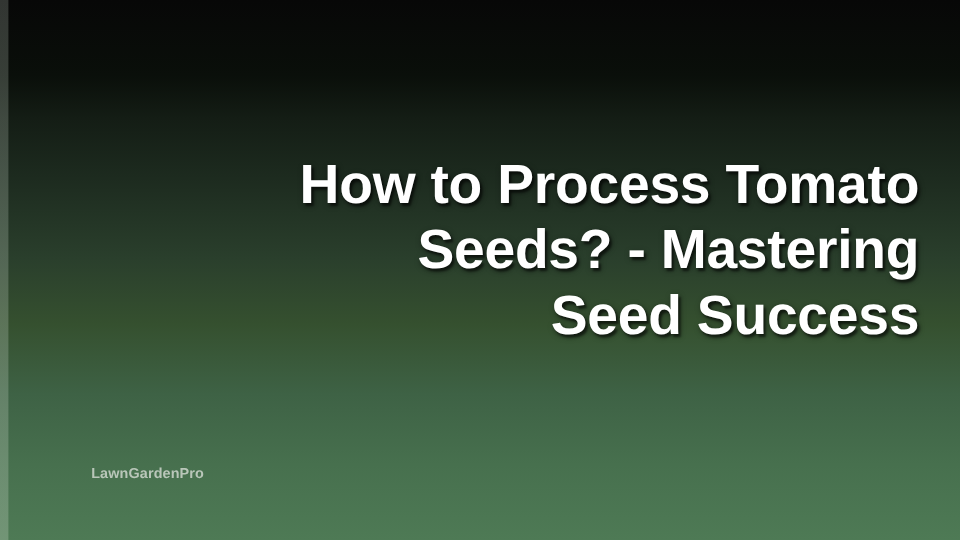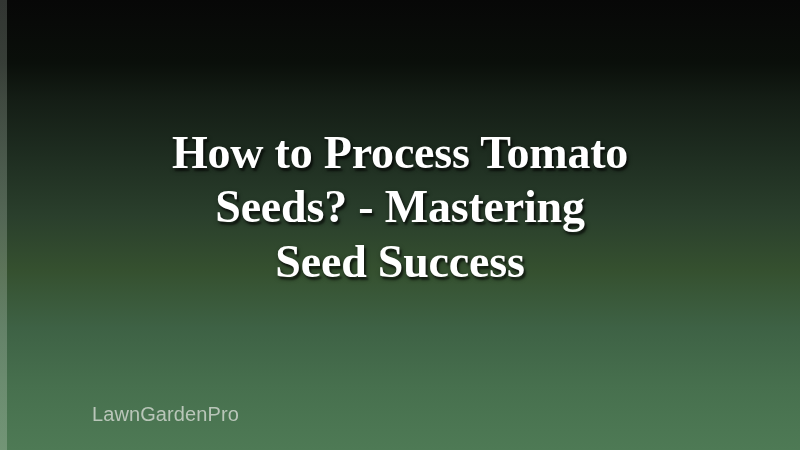--- a/index.html
+++ b/index.html
@@ -43,24 +43,23 @@
         rgba(158,178,158,0.40) 75%,
         rgba(164,186,164,0.42) 100%);
     pointer-events: none;
   }
 
   #title-block {
     position: absolute;
     left: 0;
     right: 0;
     top: 126px;
-    text-align: center;
+    text-align: right;
     padding: 0 34px;
     box-sizing: border-box;
-    font-family: Liberation Serif, serif;
   }
 
   #title {
     margin: 0;
     color: #ffffff;
     font-size: 46px;
     font-weight: 700;
     line-height: 1.18;
     letter-spacing: -0.2px;
     text-shadow:
@@ -69,24 +68,24 @@
     white-space: pre-line;
   }
 
   #brand-block {
     position: absolute;
     left: 76px;
     top: 388px;
   }
 
   #brand {
-    margin: 16px;
+    margin: 0;
     color: #b9c6b9;
-    font-size: 20px;
-    font-weight: 400;
+    font-size: 12px;
+    font-weight: 700;
     letter-spacing: 0.1px;
     line-height: 1;
   }
 </style>
 </head>
 <body>
 
 <div id="canvas">
 
   <div id="edge-strip"></div>

